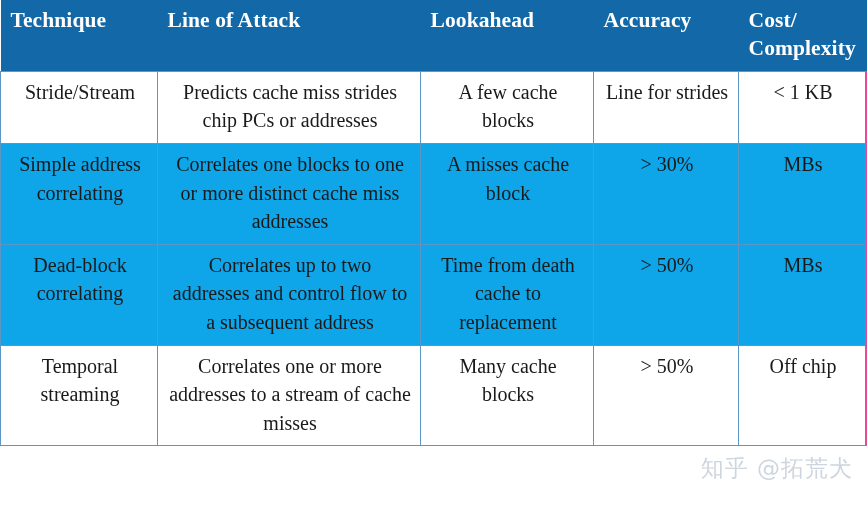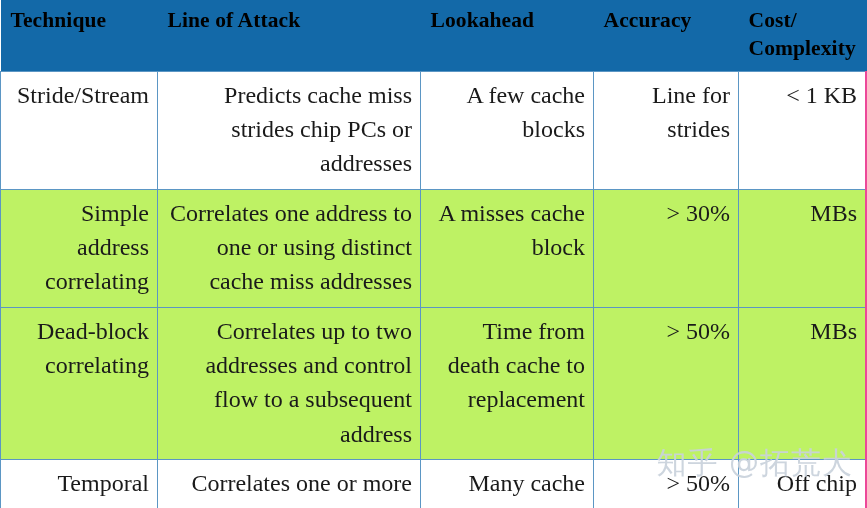--- a/index.html
+++ b/index.html
@@ -27,50 +27,50 @@
     border-collapse: collapse;
     table-layout: fixed;
     font-family: "Liberation Serif", "DejaVu Serif", serif;
   }
 
   
   thead tr {
     background: #1369A8;
   }
   thead th {
-    color: #000000;
+    color: #ffffff;
     font-weight: bold;
     font-size: 21.5px;
     line-height: 1.32;
     text-align: left;
     vertical-align: top;
     padding: 6px 0 8px 10px;
     border: none;
     letter-spacing: 0.1px;
     height: 57px;
     box-sizing: border-box;
   }
 
   
   tbody td {
-    font-size: 24px;
+    font-size: 20px;
     line-height: 1.43;
     color: #1a1a1a;
     vertical-align: top;
-    text-align: right;
+    text-align: center;
     padding: 6px 8px 8px 10px;
     border-left: 1px solid #5b96c4;
     border-right: 1px solid #5b96c4;
     border-top: 1px solid #5b96c4;
     border-bottom: 1px solid #5b96c4;
     box-sizing: border-box;
     word-wrap: break-word;
   }
   tbody tr.row-white td { background: #ffffff; }
-  tbody tr.row-tint  td { background: #bef264; }
+  tbody tr.row-tint  td { background: #0ea5e9; }
 
   
   tbody tr td:first-child { border-left: 1px solid #5b96c4; }
   tbody tr td:last-child  { border-right: 5px solid #ec4899; }
   tbody tr:first-child td { border-top: 1px solid #5b96c4; }
 
   
   col.c0 { width: 157px; }
   col.c1 { width: 263px; }
   col.c2 { width: 173px; }
@@ -83,21 +83,21 @@
   tr.r2 td { height: 96px; }
   tr.r3 td { height: 95px; margin-top: 28px; }
   tr.r4 td { height: 95px; }
 
   
   #watermark {
     position: absolute;
     right: 14px;
     bottom: 24px;
     font-family: "DejaVu Sans", "Liberation Sans", sans-serif;
-    font-size: 30px;
+    font-size: 23px;
     letter-spacing: 1px;
     color: #c9d2dc;
     opacity: 0.92;
     white-space: nowrap;
     pointer-events: none;
     user-select: none;
   }
 </style>
 </head>
 <body>
@@ -129,21 +129,21 @@
       <tr class="row-white r0">
         <td>Stride/Stream</td>
         <td>Predicts cache miss strides chip PCs or addresses</td>
         <td>A few cache blocks</td>
         <td>Line for strides</td>
         <td>&lt; 1 KB</td>
       </tr>
 
       <tr class="row-tint r1">
         <td>Simple address correlating</td>
-        <td>Correlates one address to one or using distinct cache miss addresses</td>
+        <td>Correlates one blocks to one or more distinct cache miss addresses</td>
         <td>A misses cache block</td>
         <td>&gt; 30%</td>
         <td>MBs</td>
       </tr>
 
 
       <tr class="row-tint r3">
         <td>Dead-block correlating</td>
         <td>Correlates up to two addresses and control flow to a subsequent address</td>
         <td>Time from death cache to replacement</td>

